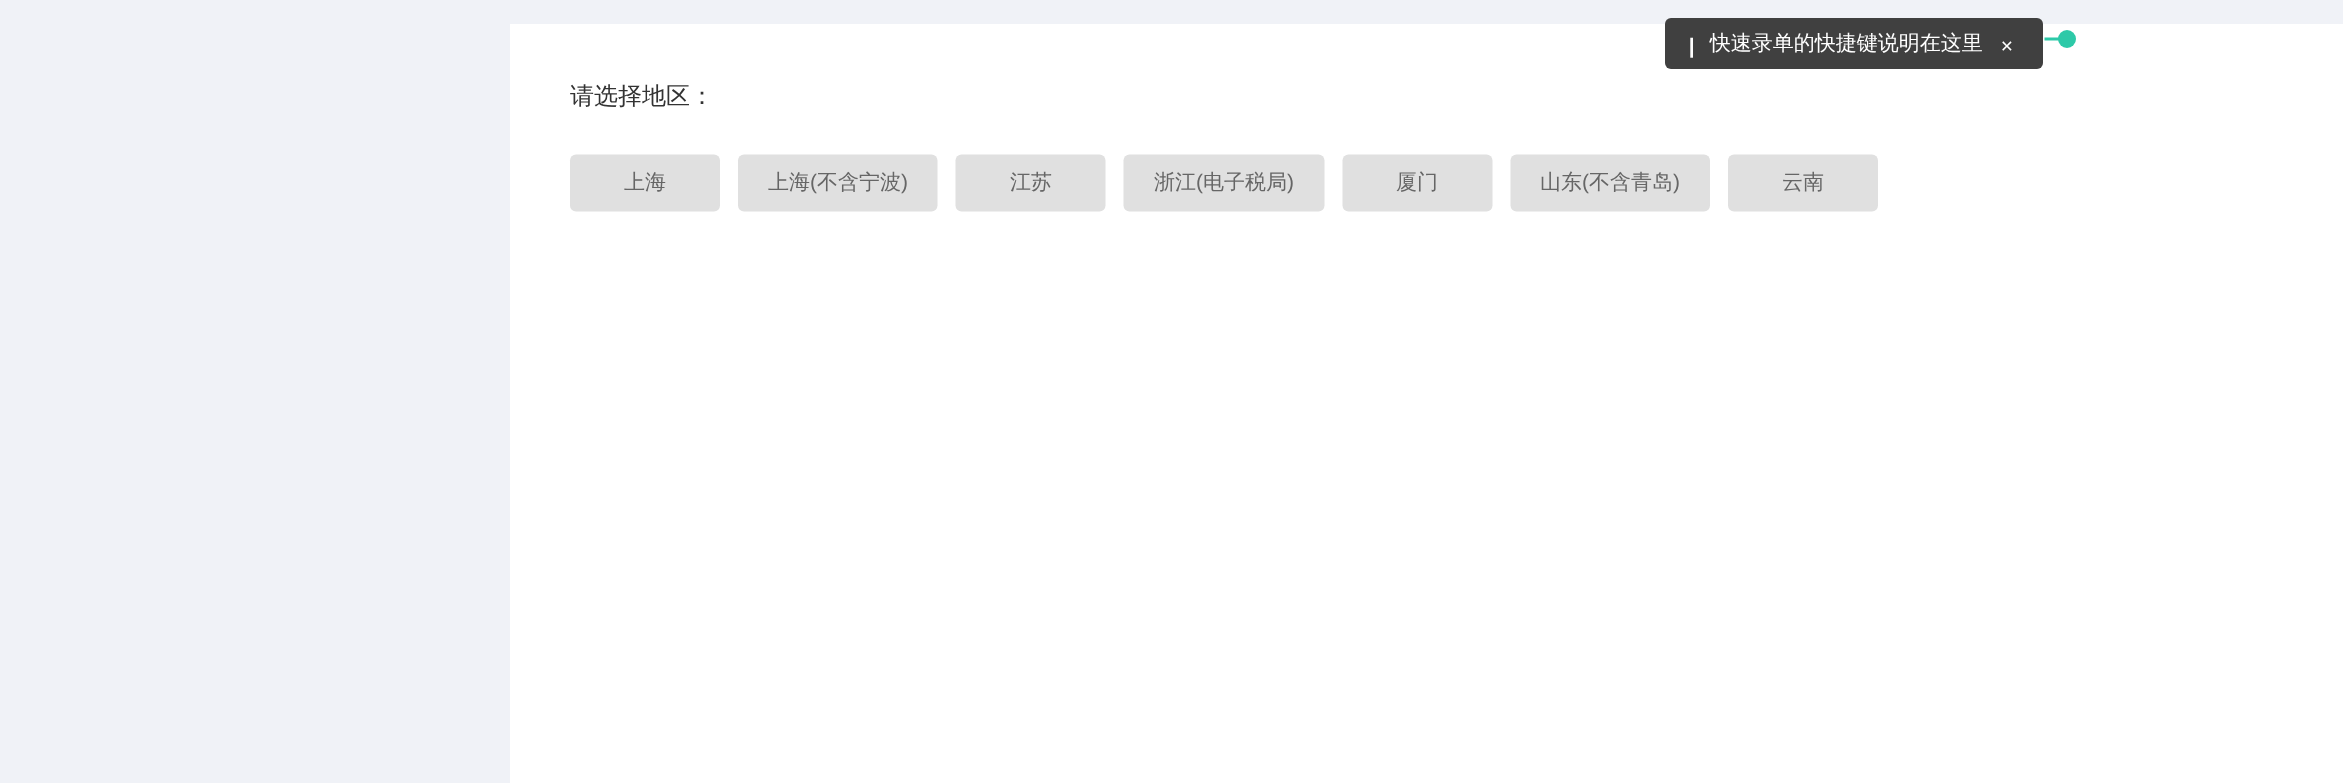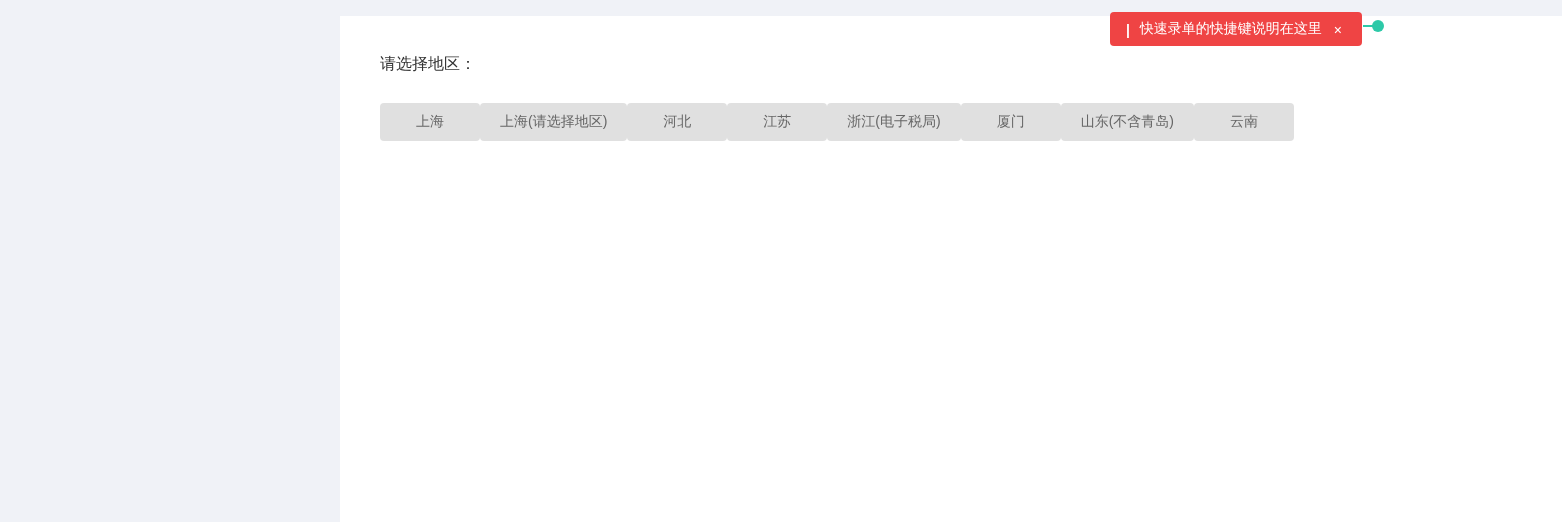--- a/index.html
+++ b/index.html
@@ -39,40 +39,41 @@
     .page-title {
       font-size: 16px;
       color: #333;
       margin-bottom: 28px;
       font-weight: normal;
     }
 
     .region-buttons {
       display: flex;
       flex-wrap: wrap;
+      gap: 12px;
     }
 
     .region-btn {
       background: #e0e0e0;
       border: none;
       border-radius: 4px;
       padding: 10px 20px;
       font-size: 14px;
       color: #666;
       cursor: pointer;
       min-width: 100px;
       text-align: center;
     }
 
     
     .tooltip-banner {
       position: absolute;
       top: 12px;
       right: 200px;
-      background: #ef4444;
+      background: #404040;
       color: white;
       padding: 8px 16px;
       border-radius: 4px;
       font-size: 14px;
       display: flex;
       align-items: flex-end;
       gap: 8px;
       white-space: nowrap;
     }
 
@@ -118,24 +119,23 @@
 </div>
 
 <div class="main-content">
 
   <div class="page-title">请选择地区：</div>
 
   <div class="region-buttons">
 
     <button class="region-btn">上海</button>
 
-    <button class="region-btn">上海(请选择地区)</button>
+    <button class="region-btn">上海(不含宁波)</button>
 
 
-    <button class="region-btn">河北</button>
 
     <button class="region-btn">江苏</button>
 
     <button class="region-btn">浙江(电子税局)</button>
 
     <button class="region-btn">厦门</button>
 
     <button class="region-btn">山东(不含青岛)</button>
 
 

